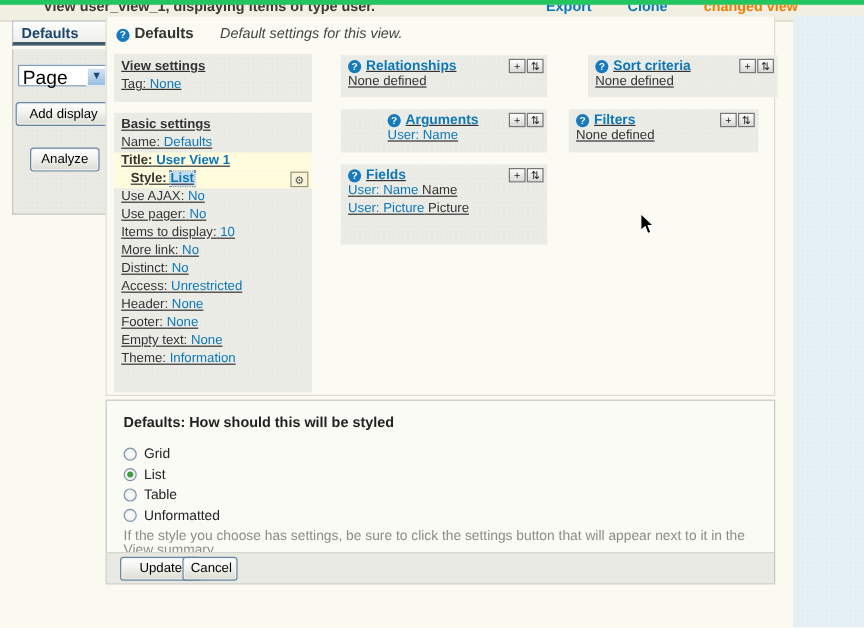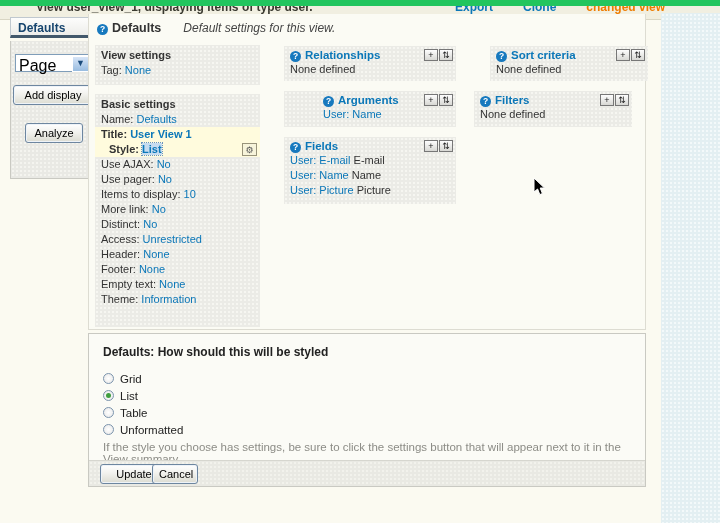--- a/index.html
+++ b/index.html
@@ -1,20 +1,20 @@
 <!DOCTYPE html>
 <html><head>
 <meta charset="utf-8">
 <style>
   html,body{margin:0;padding:0;}
   .screen{position:relative;width:720px;height:523px;background:#fbfaf1;overflow:hidden;
           font-family:"Liberation Sans",sans-serif;font-size:11px;color:#333;}
   
   .topbar{position:absolute;left:0;top:0;width:720px;height:13px;background:#f1efe1;
-          border-top:6px solid #22c55e;border-bottom:1px solid #d9d6c4;overflow:hidden;}
+          border-top:4px solid #22c55e;border-bottom:1px solid #d9d6c4;overflow:hidden;}
   .topbar-title{position:absolute;left:36px;top:-6px;font-size:12px;font-weight:bold;color:#3a3a30;white-space:nowrap;}
   .topbar-links{position:absolute;left:455px;top:-6px;display:flex;gap:30px;font-size:12px;font-weight:bold;white-space:nowrap;}
   .toplink{color:#0b77b8;text-decoration:none;cursor:pointer;}
   .changed{color:#ee7c00;}
   
   .bluestrip{position:absolute;left:661px;top:13px;width:59px;height:510px;background-color:#e3eff2;
              background-image:radial-gradient(circle,#f3f9fa 25%,transparent 26%);background-size:4px 4px;}
   
   .tab{position:absolute;left:10px;top:17px;width:85px;height:21px;box-sizing:border-box;
        background:linear-gradient(#fdfdfc,#ededea);border:1px solid #c0c8cf;border-bottom:3px solid #42586b;
@@ -36,21 +36,21 @@
   .main-panel{position:absolute;left:88px;top:14px;width:558px;height:316px;box-sizing:border-box;
               border:1px solid #dddcd2;border-top:none;background:#fbfbf4;}
   .help-icon{display:inline-block;width:11px;height:11px;border-radius:50%;background:#1779be;color:#fff;
              font-size:8.5px;font-weight:bold;text-align:center;line-height:11px;vertical-align:middle;}
   .main-head{position:absolute;left:97px;top:21px;white-space:nowrap;}
   .main-title{font-size:12.5px;font-weight:bold;color:#333;margin-left:4px;}
   .main-sub{font-size:12px;font-style:italic;color:#444;margin-left:22px;}
   
   .box{position:absolute;box-sizing:border-box;padding:3px 6px;background-color:#ececе7;
        background-color:#ececе7;}
-  .box, .dotted{background-color:#ececе7;}
+  .box, .dotted{background-color:#ececе7;text-decoration:underline;}
   .box{background-color:#ececе7;}
   .boxpat{background-color:#ebebe6;background-image:radial-gradient(circle,#f6f6f1 25%,transparent 26%);background-size:4px 4px;}
   .box-title{font-weight:bold;color:#333;line-height:15px;}
   .panel-title{font-weight:bold;color:#0b77b8;text-decoration:none;margin-left:4px;cursor:pointer;font-size:11.5px;}
   .srow{line-height:15px;white-space:nowrap;position:relative;}
   .srow .lab{color:#333;}
   .srow a{color:#0b77b8;text-decoration:none;cursor:pointer;}
   .srow.b{font-weight:bold;}
   .srow.ind{padding-left:8px;}
   .srow.hl{background:#fffbdd;margin:0 -6px;padding-left:6px;}
@@ -163,21 +163,20 @@
       </div>
   </div>
 
   <div class="box boxpat" style="left:284px;top:137px;width:172px;height:67px;">
     <span class="help-icon">?</span><a class="panel-title">Fields</a>
     <span class="btn-pair">
       <button class="mini">+</button>
       <button class="mini">⇅</button>
     </span>
     <div id="fields-items">
-        <div class="prow"><a>User: E-mail</a><span class="sfx"> E-mail</span></div>
         <div class="prow"><a>User: Name</a><span class="sfx"> Name</span></div>
         <div class="prow"><a>User: Picture</a><span class="sfx"> Picture</span></div>
       </div>
   </div>
 
   <div class="box boxpat" style="left:474px;top:46px;width:158px;height:35px;margin-left:16px;">
     <span class="help-icon">?</span><a class="panel-title">Sort criteria</a>
     <span class="btn-pair">
       <button class="mini">+</button>
       <button class="mini">⇅</button>

